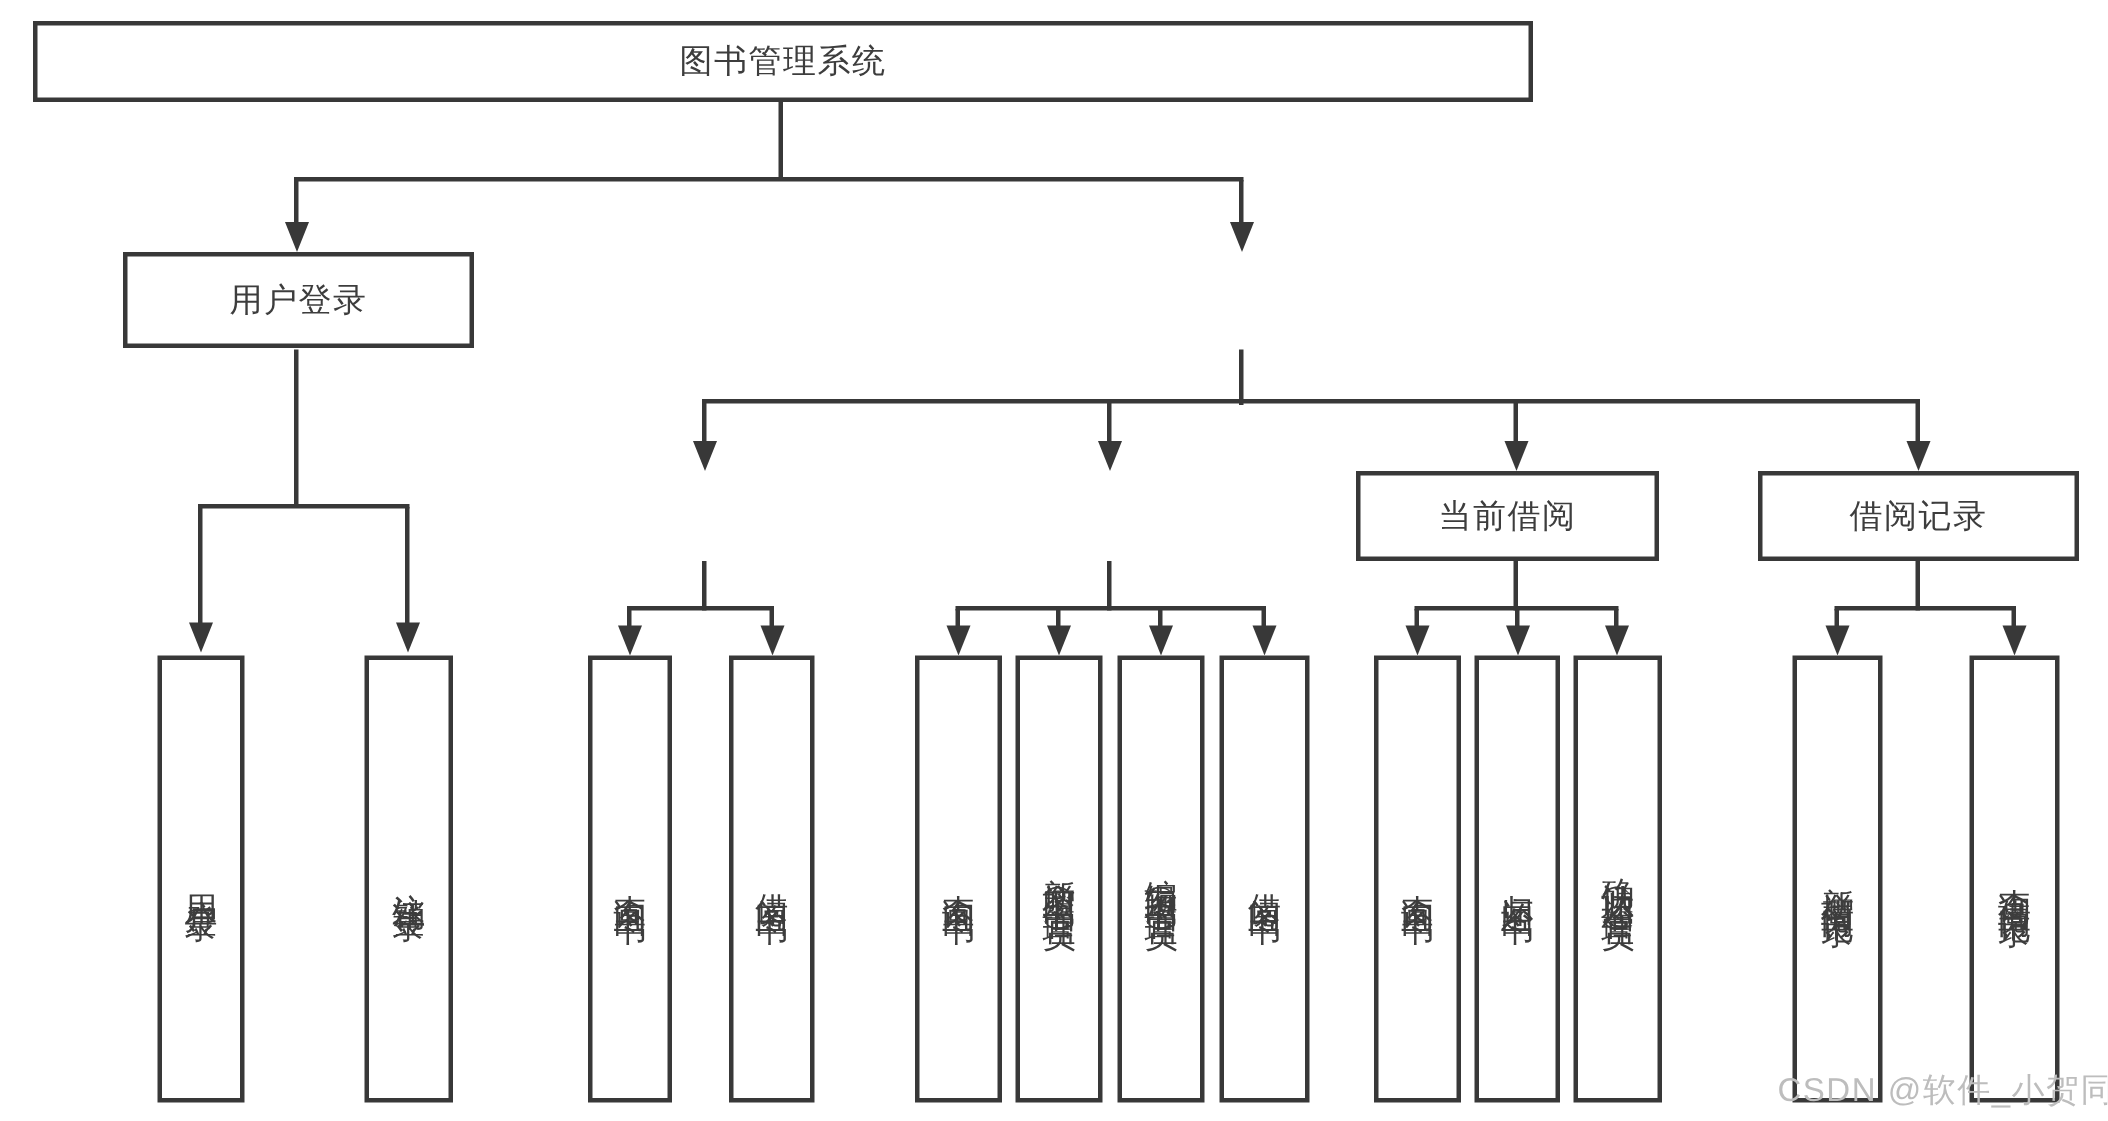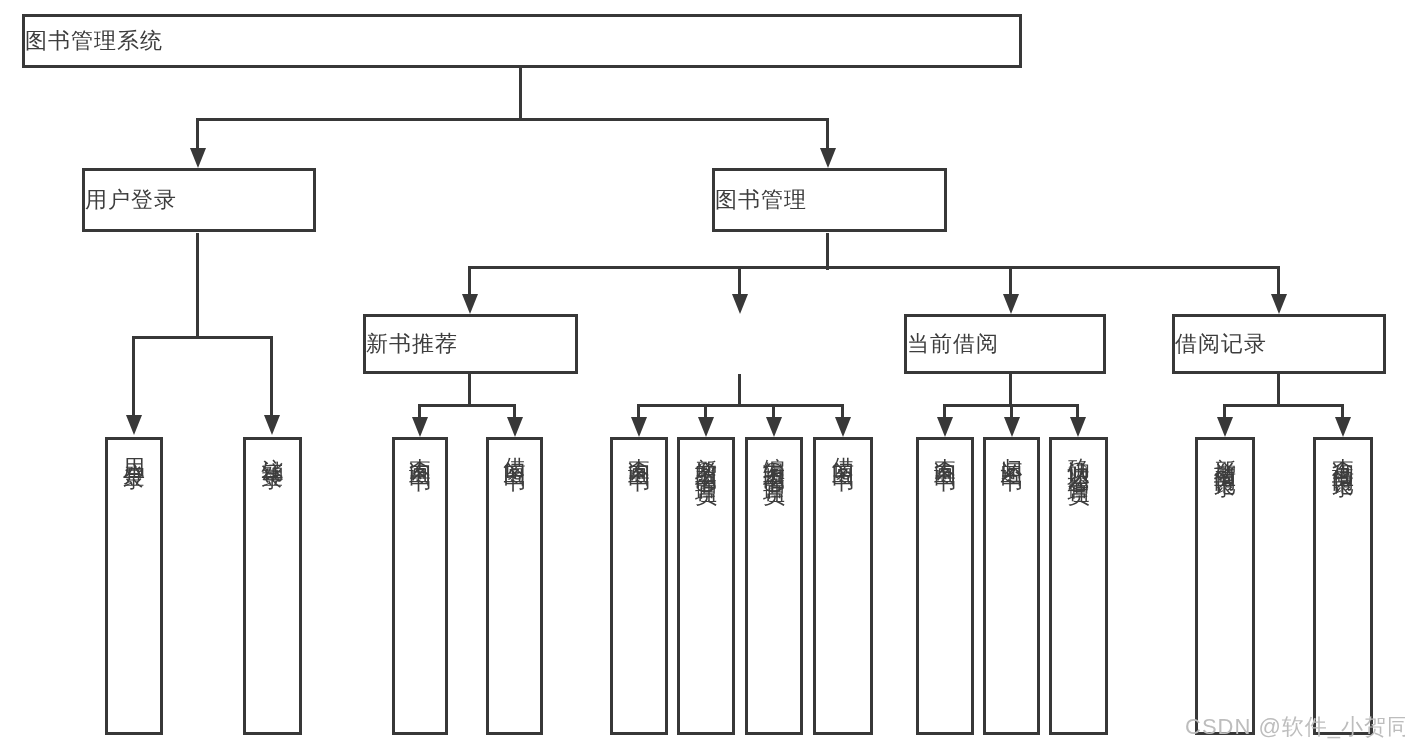--- a/index.html
+++ b/index.html
@@ -15,21 +15,21 @@
     background:#ffffff;
     font-family:"Liberation Sans","DejaVu Sans",sans-serif;
     color:var(--text);
     overflow:hidden;
   }
   
   .box{
     position:absolute;
     border:3px solid var(--line);
     background:#fff;
-    display:flex;align-items:center;justify-content:flex-start;
+    display:flex;align-items:center;justify-content:center;
     font-size:22px;
     color:var(--text);
     letter-spacing:1px;
   }
   .leaf{
     writing-mode:vertical-rl;
     text-orientation:mixed;
     letter-spacing:4px;
     line-height:1.0;
   }
@@ -117,27 +117,21 @@
   <i class="a" style="left:1217px;top:417px"></i>
   <i class="a" style="left:1335px;top:417px"></i>
 
   <div class="box" style="left:22px;top:14px;width:1000px;height:54px">
     <span>图书管理系统</span>
   </div>
 
   <div class="box" style="left:82px;top:168px;width:234px;height:64px">
     <span>用户登录</span>
   </div>
-  <div class="box" style="left:712px;top:168px;width:235px;height:64px">
-    <span>图书管理</span>
-  </div>
 
-  <div class="box" style="left:363px;top:314px;width:215px;height:60px">
-    <span>新书推荐</span>
-  </div>
   <div class="box" style="left:904px;top:314px;width:202px;height:60px">
     <span>当前借阅</span>
   </div>
   <div class="box" style="left:1172px;top:314px;width:214px;height:60px">
     <span>借阅记录</span>
   </div>
 
   <div class="box leaf" style="left:105px;top:437px;width:58px;height:298px">
     <span>用户登录</span>
   </div>

